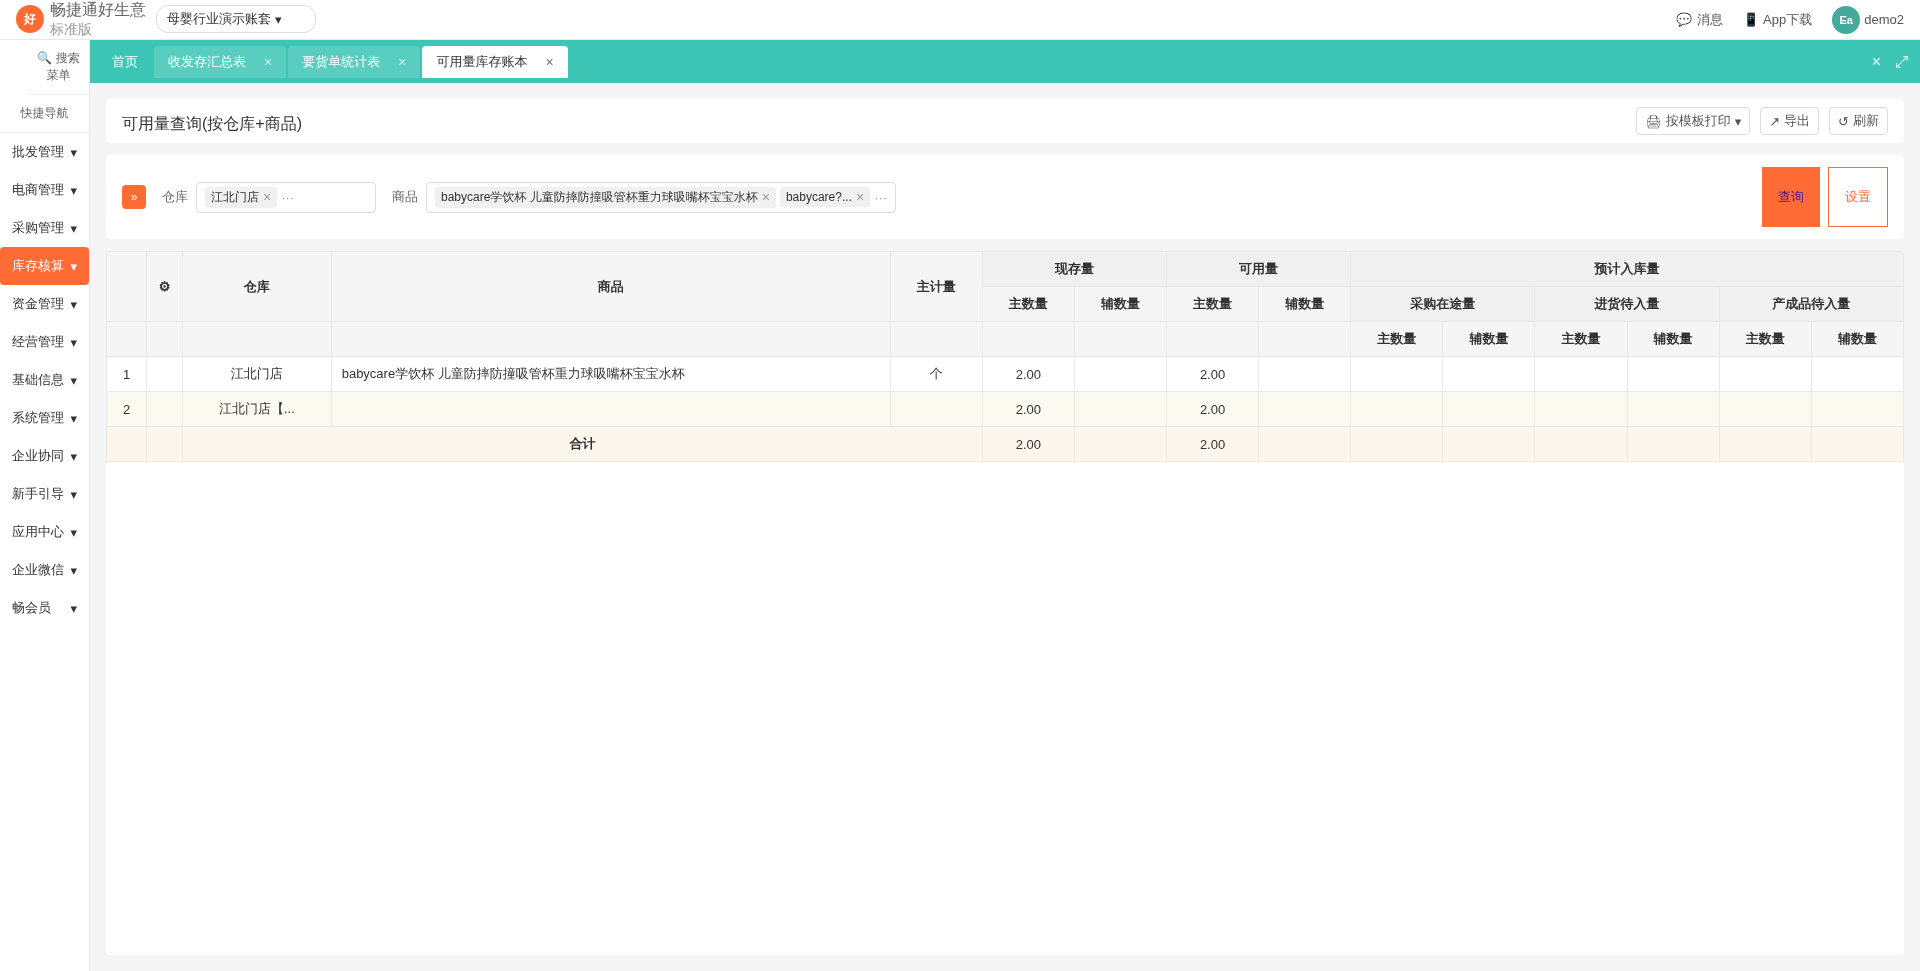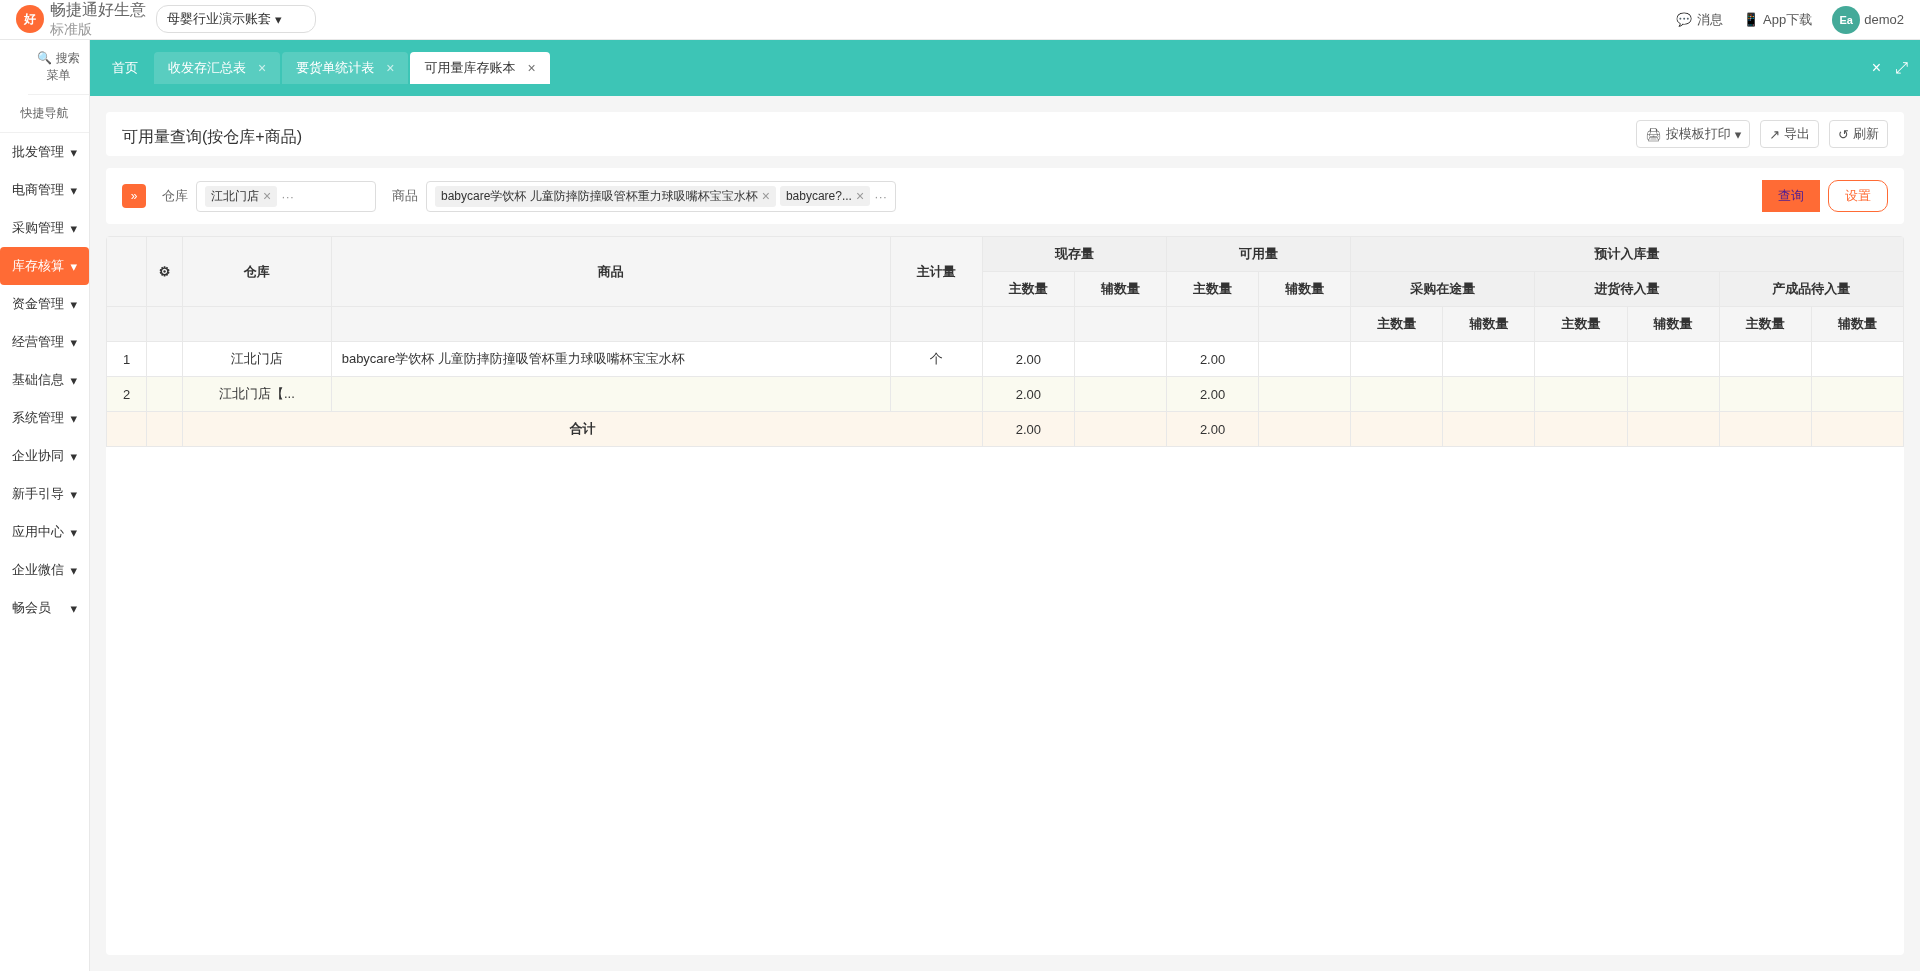--- a/index.html
+++ b/index.html
@@ -60,29 +60,29 @@
       text-align: left;
     }
 
     
     .content-area { flex: 1; display: flex; flex-direction: column; overflow: hidden; }
 
     .tab-bar {
       background: #3dc5b6;
       display: flex;
       align-items: center;
-      height: 56px;
+      height: 43px;
       flex-shrink: 0;
       padding: 0 8px;
       gap: 2px;
     }
     .tab-item {
       display: flex;
       align-items: center;
-      gap: 12px;
+      gap: 18px;
       padding: 0 14px;
       height: 32px;
       border-radius: 4px 4px 0 0;
       cursor: pointer;
       font-size: 13px;
       color: #fff;
       background: rgba(255,255,255,0.15);
       white-space: nowrap;
     }
     .tab-item.active { background: #fff; color: #333; }
@@ -181,22 +181,22 @@
       border: none;
       border-radius: 0;
       padding: 6px 16px;
       cursor: pointer;
       font-size: 13px;
     }
     .btn-settings {
       background: #fff;
       color: #ff6b35;
       border: 1px solid #ff6b35;
-      border-radius: 10px;
-      padding: 6px 16px;
+      border-radius: 0;
+      padding: 20px 16px;
       cursor: pointer;
       font-size: 13px;
     }
 
     
     .table-container {
       background: #fff;
       border-radius: 4px;
       overflow: auto;
       flex: 1;

